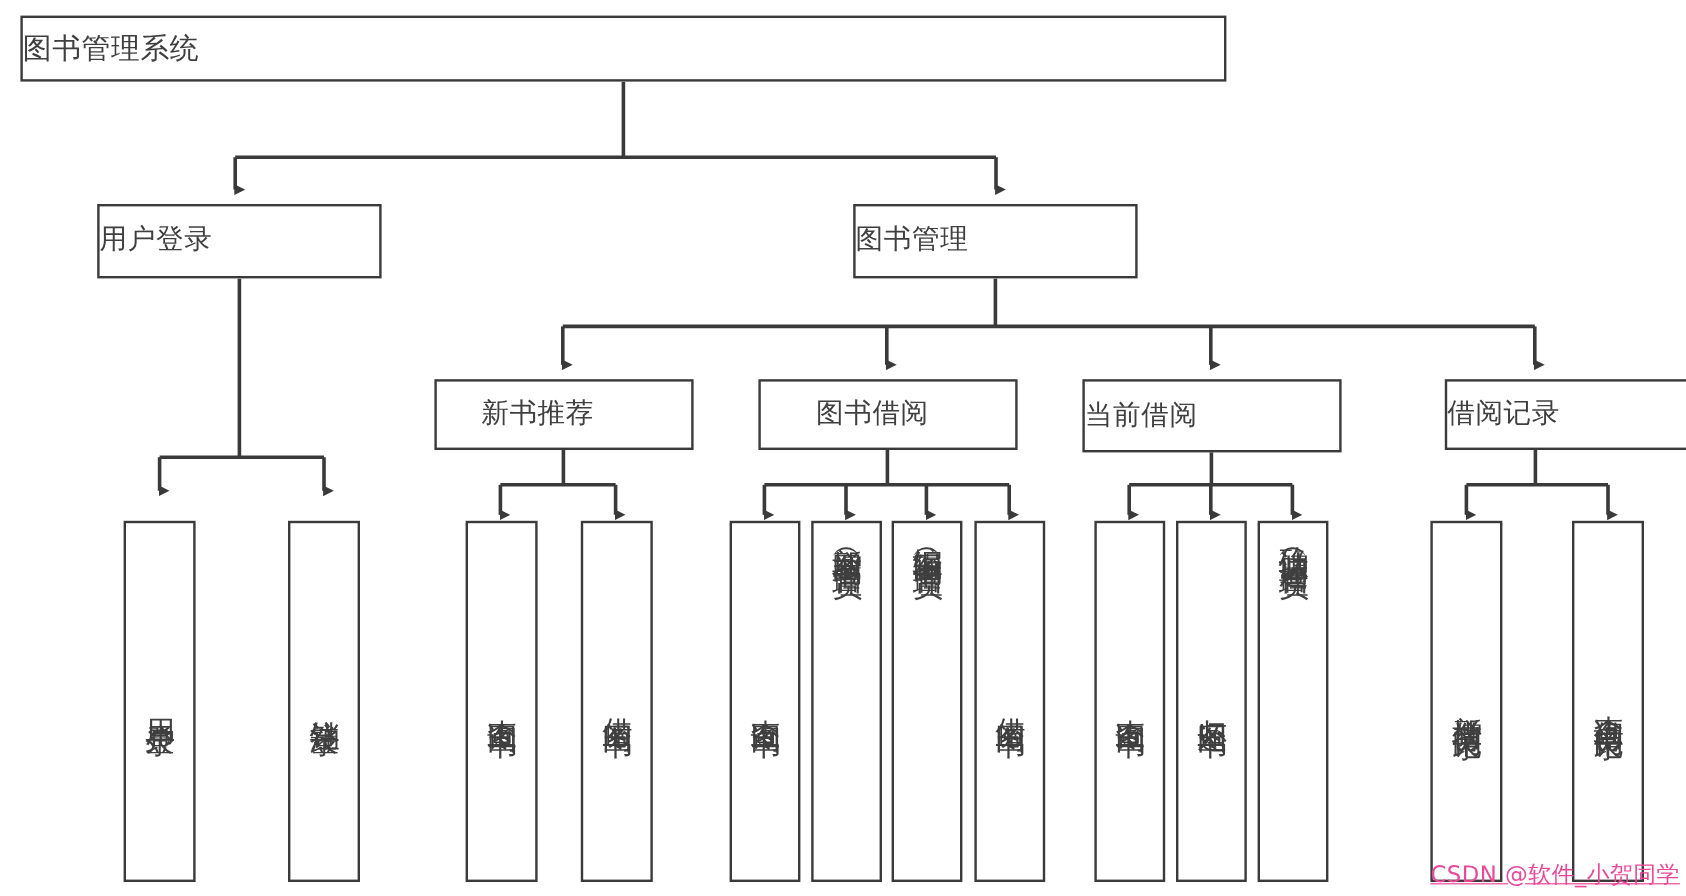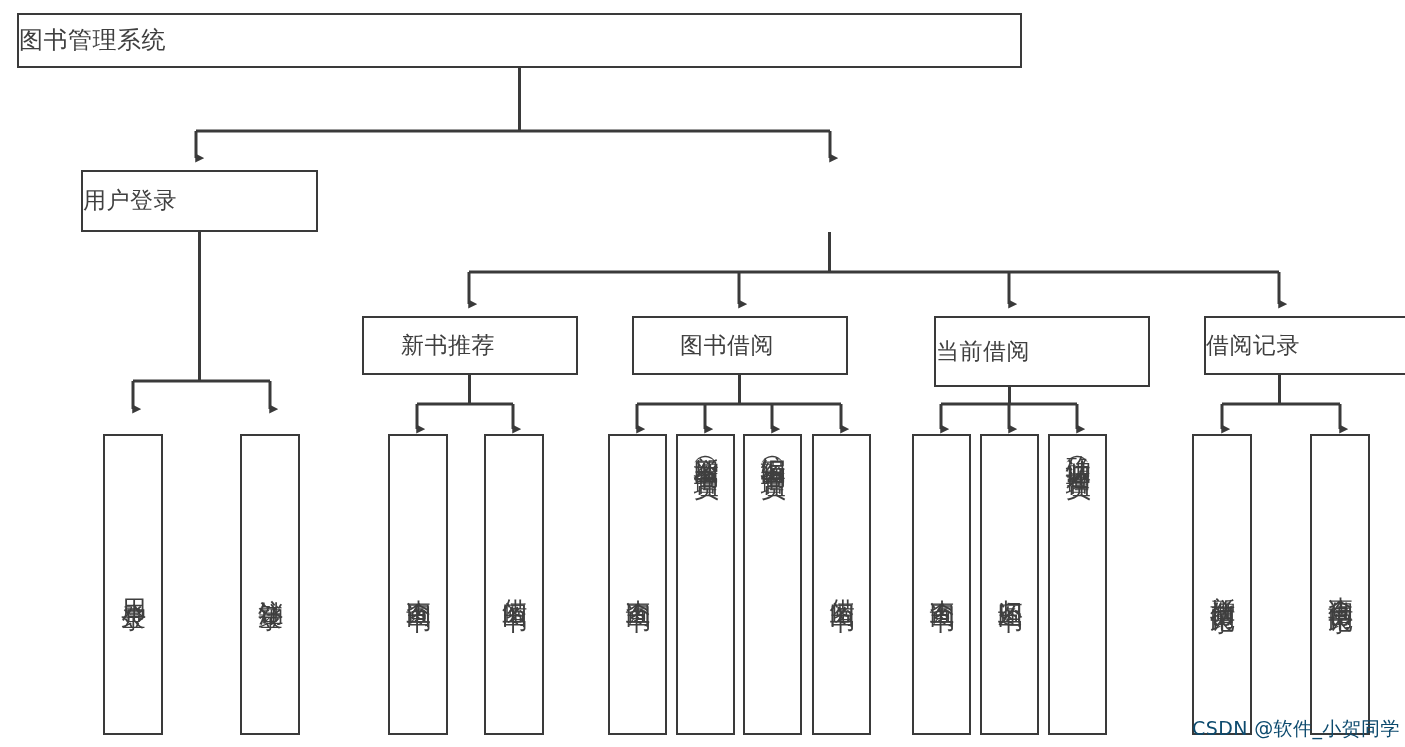--- a/index.html
+++ b/index.html
@@ -58,26 +58,27 @@
     line-height: 1.05;
     letter-spacing: 3px;
     white-space: nowrap;
     color: #3f3f3f;
   }
   .node.leaf.v-center {
     align-items: center;
   }
   .watermark {
     position: absolute;
-    color: #0c4a6e;
+    color: #ec4899;
     font-size: 19px;
     white-space: nowrap;
     z-index: 3;
     letter-spacing: 0.4px;
     font-family: "DejaVu Sans", "Liberation Sans", sans-serif;
+    text-decoration: underline;
   }
 </style>
 </head>
 <body>
 
 <div id="diagram">
 
   <svg id="edges" viewBox="0 0 1405 747" width="1405" height="747" xmlns="http://www.w3.org/2000/svg">
     <defs>
       <marker id="arrow" viewBox="0 0 12 12" refX="6" refY="11" markerWidth="9" markerHeight="9" orient="auto-start-reverse" markerUnits="userSpaceOnUse">
@@ -129,28 +130,31 @@
     </g>
   </svg>
 
   <div class="node root" style="left:17px; top:13px; width:1005px; height:55px;">
     <span class="label">图书管理系统</span>
   </div>
 
   <div class="node" style="left:81px; top:170px; width:237px; height:62px;">
     <span class="label">用户登录</span>
   </div>
+  <div class="node" style="left:711px; top:170px; width:237px; height:62px;">
+    <span class="label">图书管理</span>
+  </div>
 
   <div class="node" style="left:362px; top:316px; width:216px; height:59px;padding-left:37px;">
     <span class="label">新书推荐</span>
   </div>
   <div class="node" style="left:632px; top:316px; width:216px; height:59px;padding-left:46px;">
     <span class="label">图书借阅</span>
   </div>
-  <div class="node" style="left:902px; top:316px; width:216px; height:71px;margin-left:32px;">
+  <div class="node" style="left:902px; top:316px; width:216px; height:61px;">
     <span class="label">当前借阅</span>
   </div>
   <div class="node" style="left:1204px; top:316px; width:216px; height:59px;">
     <span class="label">借阅记录</span>
   </div>
 
   <div class="node leaf v-center" style="left:103px; top:434px; width:60px; height:301px;">
     <span class="label">用户登录</span>
   </div>
   <div class="node leaf v-center" style="left:240px; top:434px; width:60px; height:301px;">

